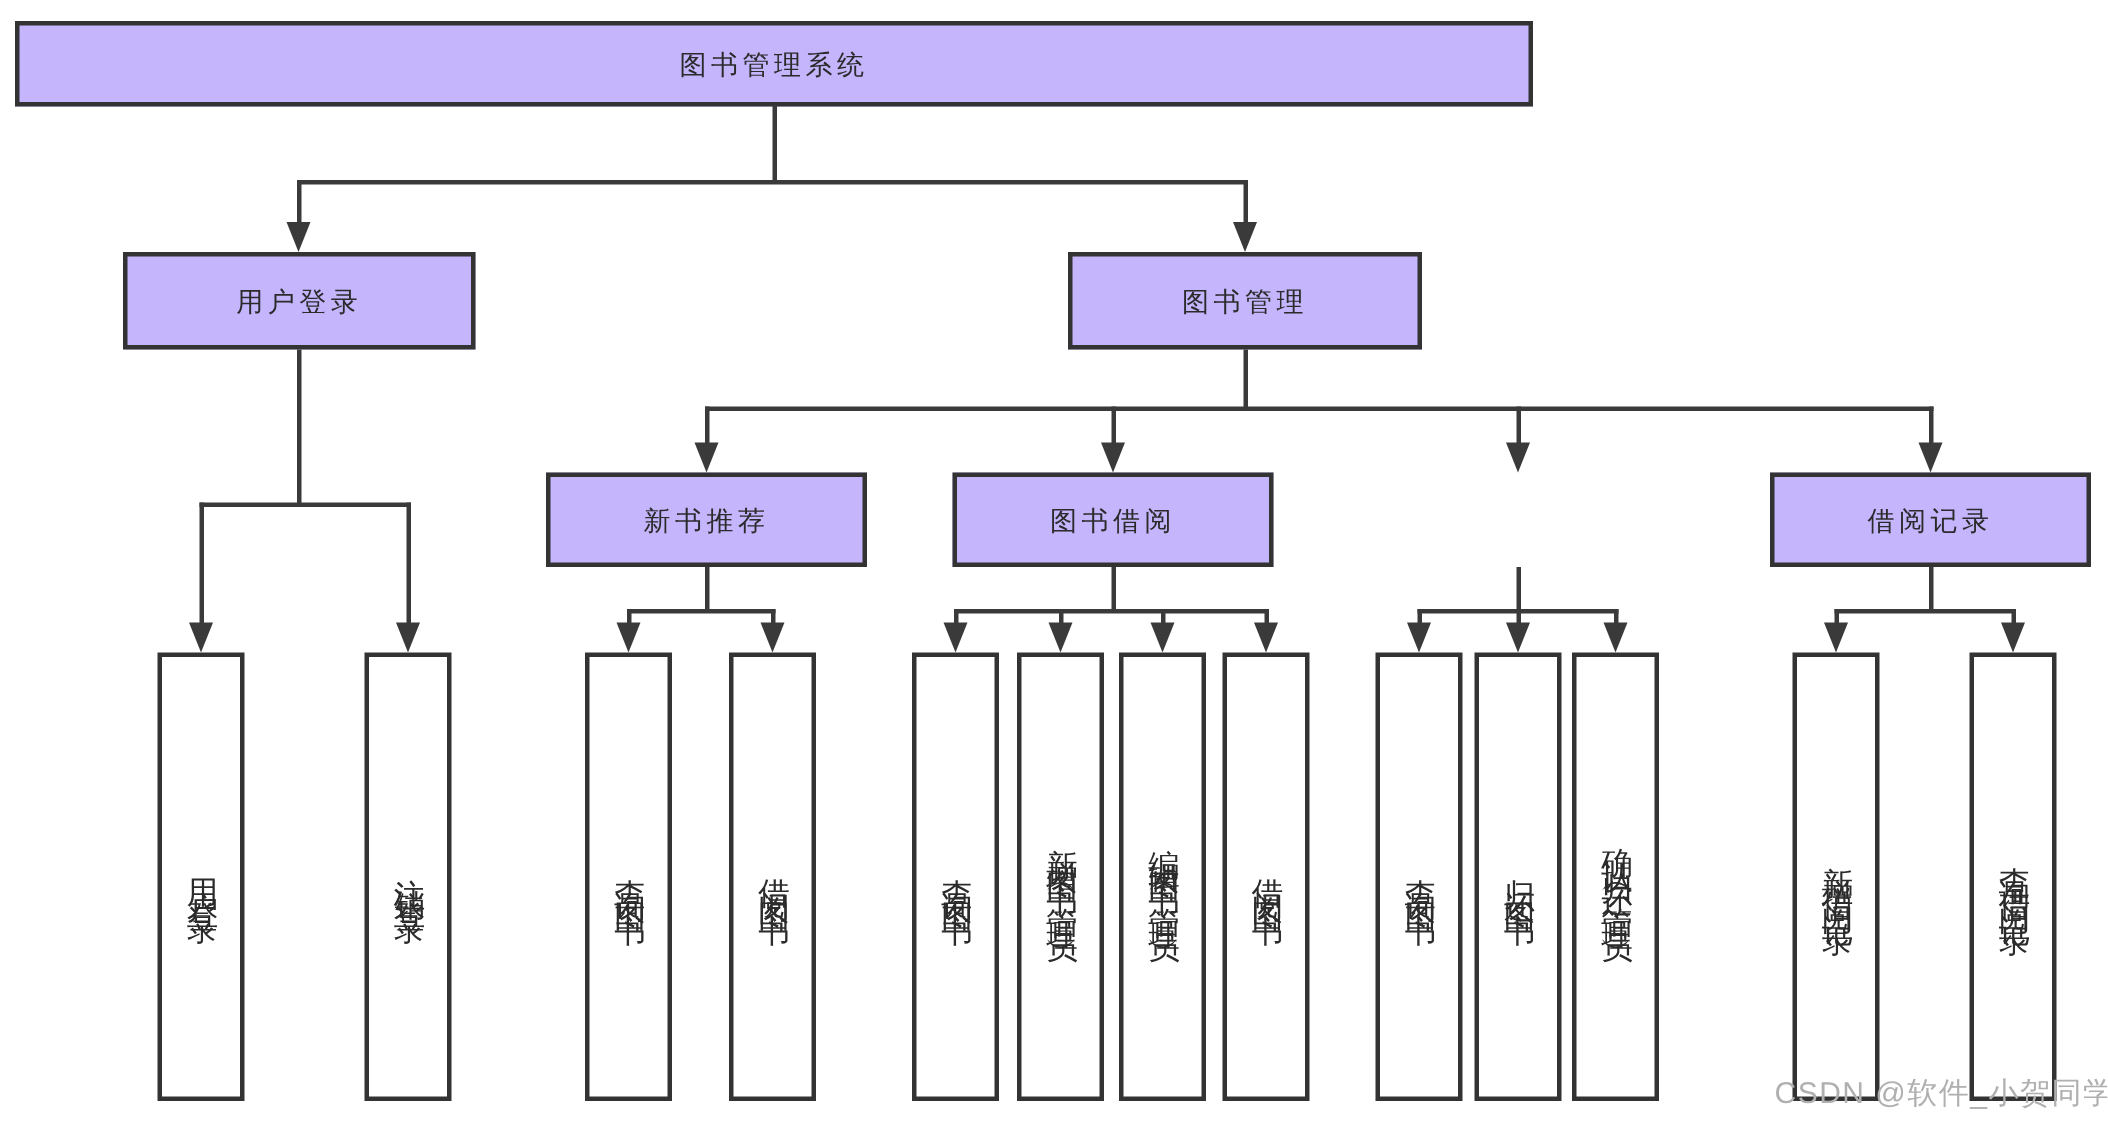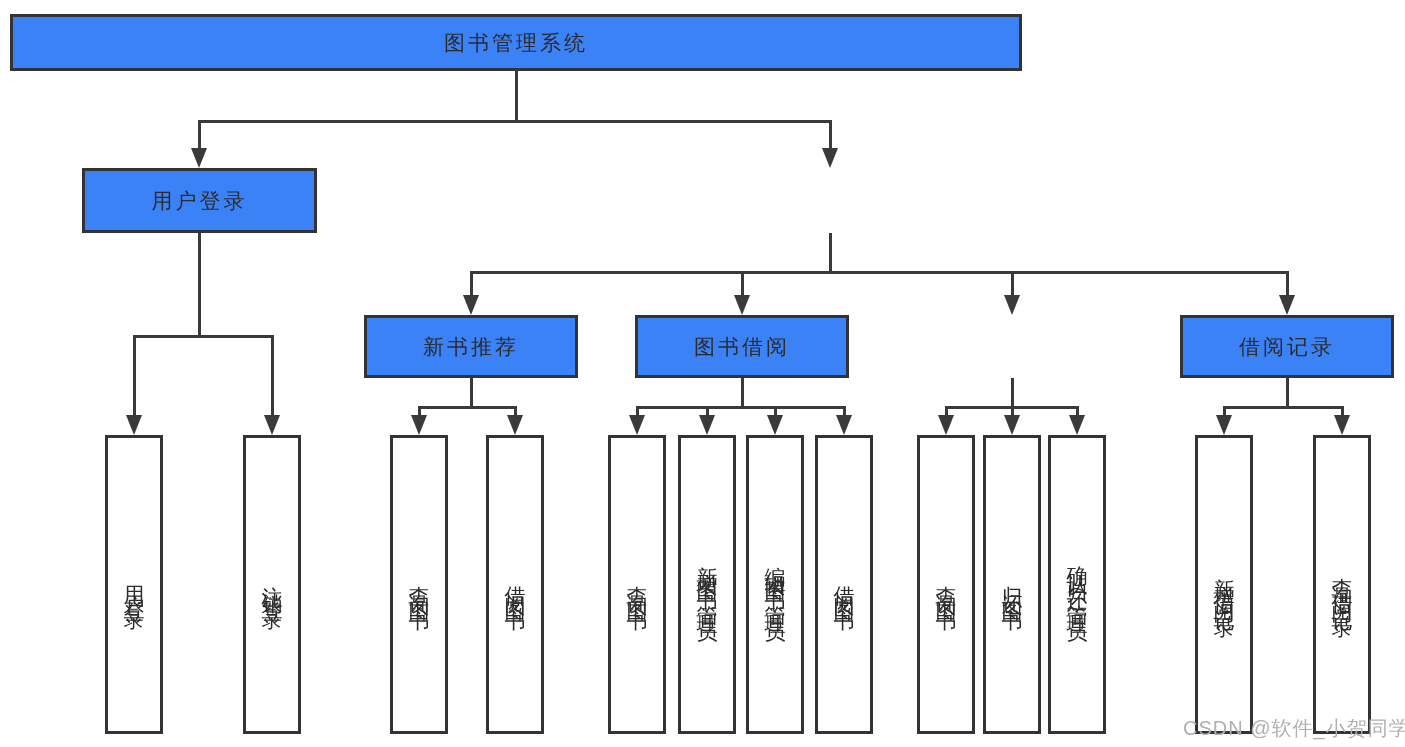--- a/index.html
+++ b/index.html
@@ -16,23 +16,23 @@
     width:1405px;height:747px;
     background:var(--background);
     font-family:"Liberation Sans","DejaVu Sans",sans-serif;
     color:var(--text);
     overflow:hidden;
   }
   
   .node{
     position:absolute;
     border:3px solid var(--border);
-    background:#3b82f6;
+    background:#c4b5fd;
     display:flex;align-items:center;justify-content:center;
-    font-size:21px;letter-spacing:3px;
+    font-size:18px;letter-spacing:3px;
     color:var(--text);
   }
   .node.root{border-width:3px;}
   
   .vnode{
     position:absolute;
     border:3px solid var(--border);
     background:#fff;
     writing-mode:vertical-rl;
     display:flex;align-items:center;justify-content:center;
@@ -68,20 +68,23 @@
 
   <div class="v" style="left:514.5px;top:70px;height:52px;"></div>
   <div class="h" style="left:197.5px;top:120px;width:634px;"></div>
   <div class="v" style="left:197.5px;top:120px;height:32px;"></div>
   <div class="arr" style="left:191px;top:148px;"></div>
   <div class="v" style="left:828.5px;top:120px;height:32px;"></div>
   <div class="arr" style="left:822px;top:148px;"></div>
 
   <div class="node" style="left:82px;top:168px;width:235px;height:65px;">
     <span>用户登录</span>
+  </div>
+  <div class="node" style="left:712px;top:168px;width:236px;height:65px;">
+    <span>图书管理</span>
   </div>
 
   <div class="v" style="left:197.5px;top:233px;height:104px;"></div>
   <div class="h" style="left:132.5px;top:335px;width:141px;"></div>
   <div class="v" style="left:132.5px;top:335px;height:83px;"></div>
   <div class="arr" style="left:126px;top:415px;"></div>
   <div class="v" style="left:270.5px;top:335px;height:83px;"></div>
   <div class="arr" style="left:264px;top:415px;"></div>
 
   <div class="v" style="left:828.5px;top:233px;height:41px;"></div>

